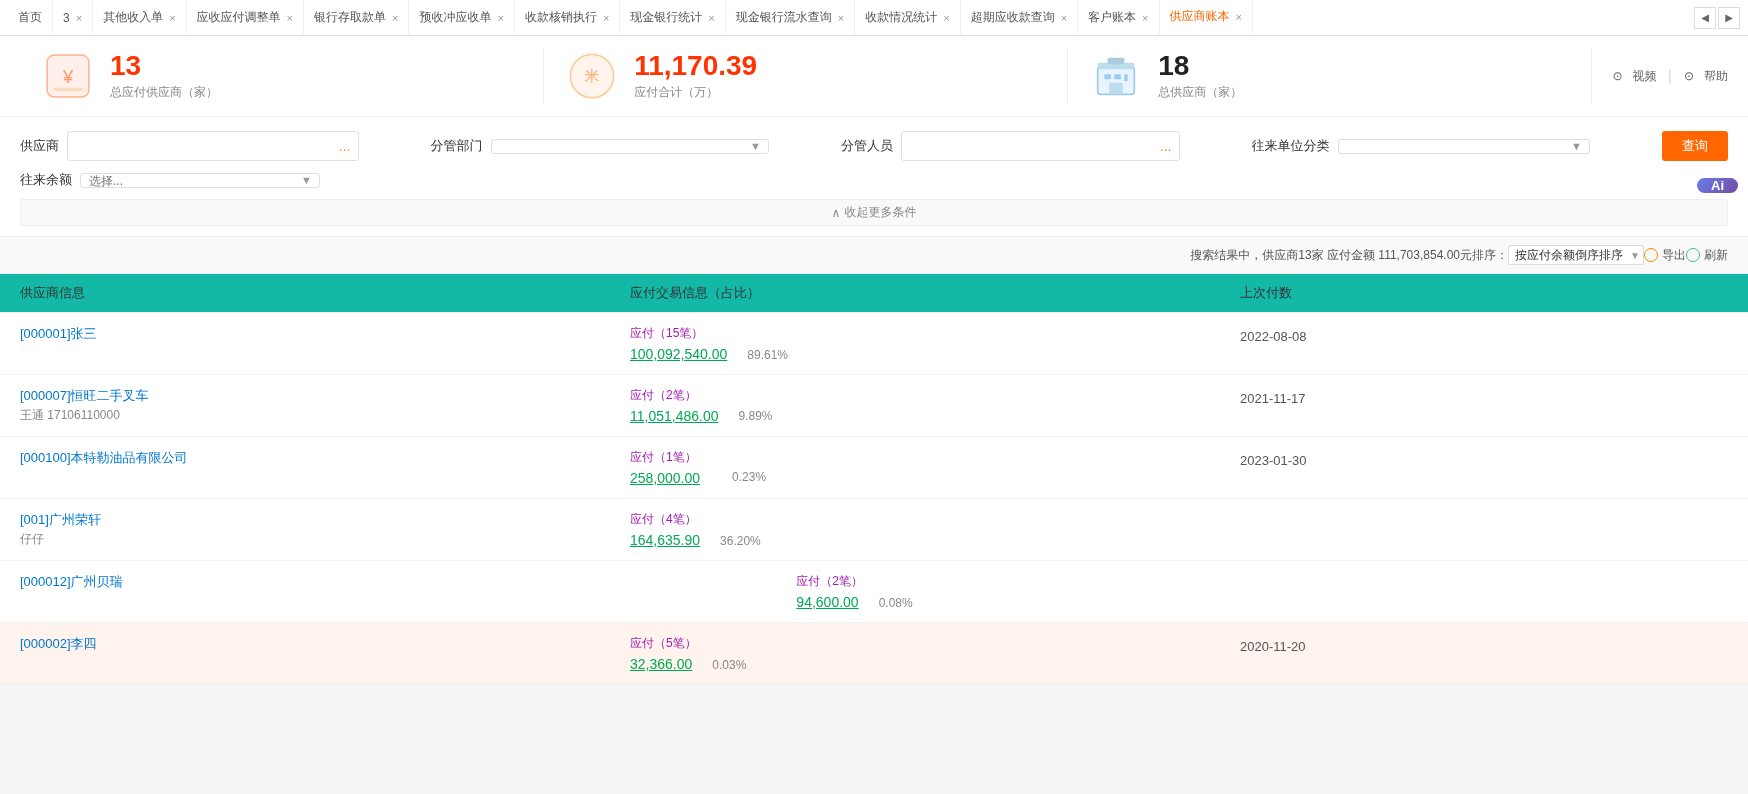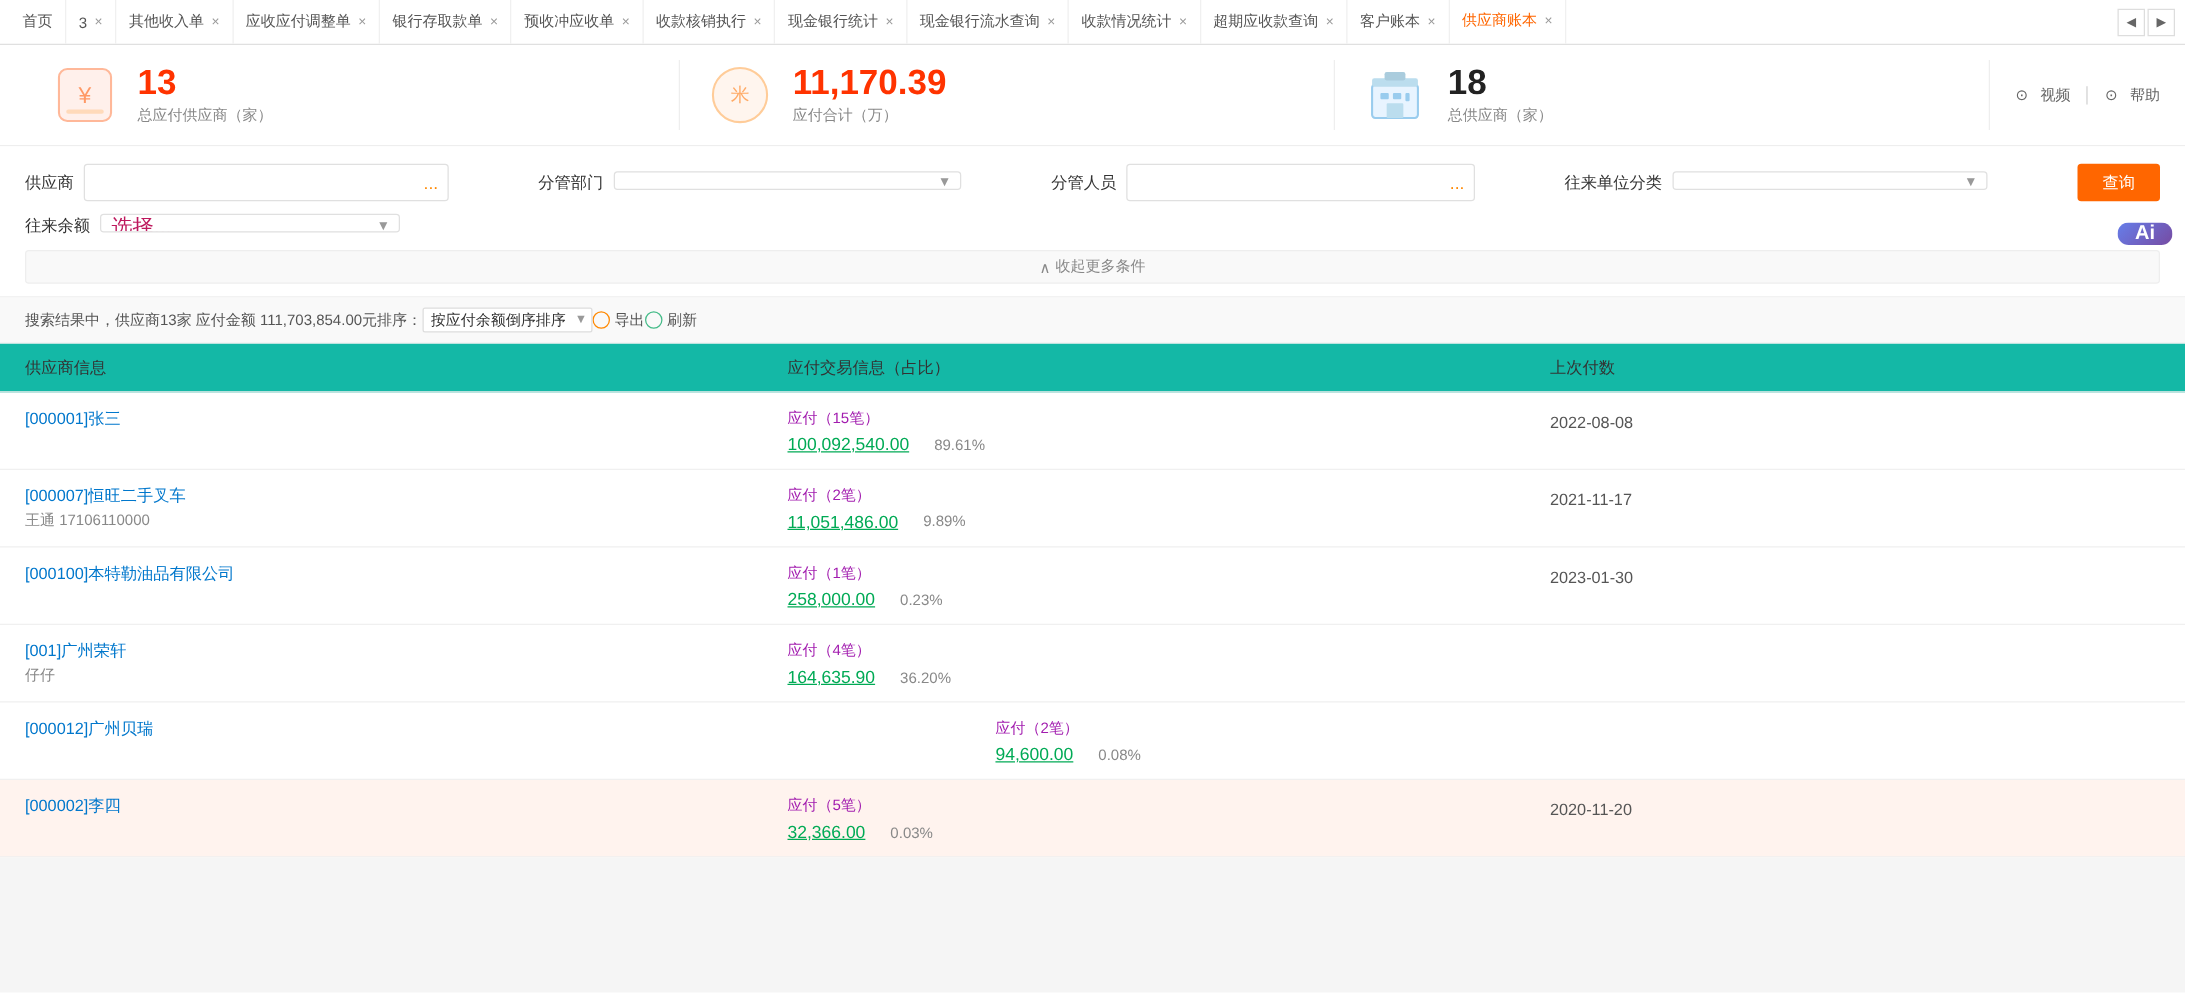--- a/index.html
+++ b/index.html
@@ -160,22 +160,22 @@
       flex: 1;
       position: relative;
       min-width: 0;
     }
     .filter-select {
       width: 100%;
       height: 15px;
       border: 1px solid #e0e0e0;
       border-radius: 3px;
       padding: 0 28px 0 8px;
-      font-size: 17px;
-      color: #be185d;
+      font-size: 12px;
+      color: #737373;
       background: #fff;
       outline: none;
       appearance: none;
       cursor: pointer;
     }
     .filter-chevron {
       position: absolute;
       right: 8px;
       top: 50%;
       transform: translateY(-50%);
@@ -209,21 +209,21 @@
       font-size: 12px;
       color: #888;
       cursor: pointer;
       margin-top: 4px;
     }
 
     
     .result-bar {
       display: flex;
       align-items: center;
-      justify-content: flex-start;
+      justify-content: flex-end;
       background: #f9f9f9;
       padding: 8px 20px;
       border-bottom: 1px solid #eee;
       font-size: 12px;
       color: #555;
     }
     .result-right {
       display: flex;
       align-items: center;
     }
@@ -346,21 +346,21 @@
     
     .ai-btn {
       position: fixed;
       right: 10px;
       top: 178px;
       background: linear-gradient(135deg, #667eea, #764ba2);
       color: #fff;
       border: none;
       border-radius: 20px;
       padding: 0 14px;
-      font-size: 16px;
+      font-size: 13px;
       font-weight: bold;
       cursor: pointer;
       z-index: 100;
     }
   </style>
 </head>
 <body>
 
 <div class="top-nav">
   <div class="nav-tab">
@@ -600,21 +600,21 @@
       <div class="col-last last-pay">2021-11-17</div>
       <div class="col-extra"></div>
     </div>
       <div class="table-row">
       <div class="col-supplier supplier-name">
         <div><a href="#">[000100]本特勒油品有限公司</a></div>
 
       </div>
       <div class="col-payable payable-info">
         <div class="payable-label">应付（1笔）</div>
-        <div style="display:flex; align-items:flex-end; gap:8px;">
+        <div style="display:flex; align-items:flex-start; gap:20px;">
           <span class="payable-amount">258,000.00</span>
           <span class="payable-pct">0.23%</span>
         </div>
       </div>
       <div class="col-last last-pay">2023-01-30</div>
       <div class="col-extra"></div>
     </div>
       <div class="table-row">
       <div class="col-supplier supplier-name">
         <div><a href="#">[001]广州荣轩</a></div>

